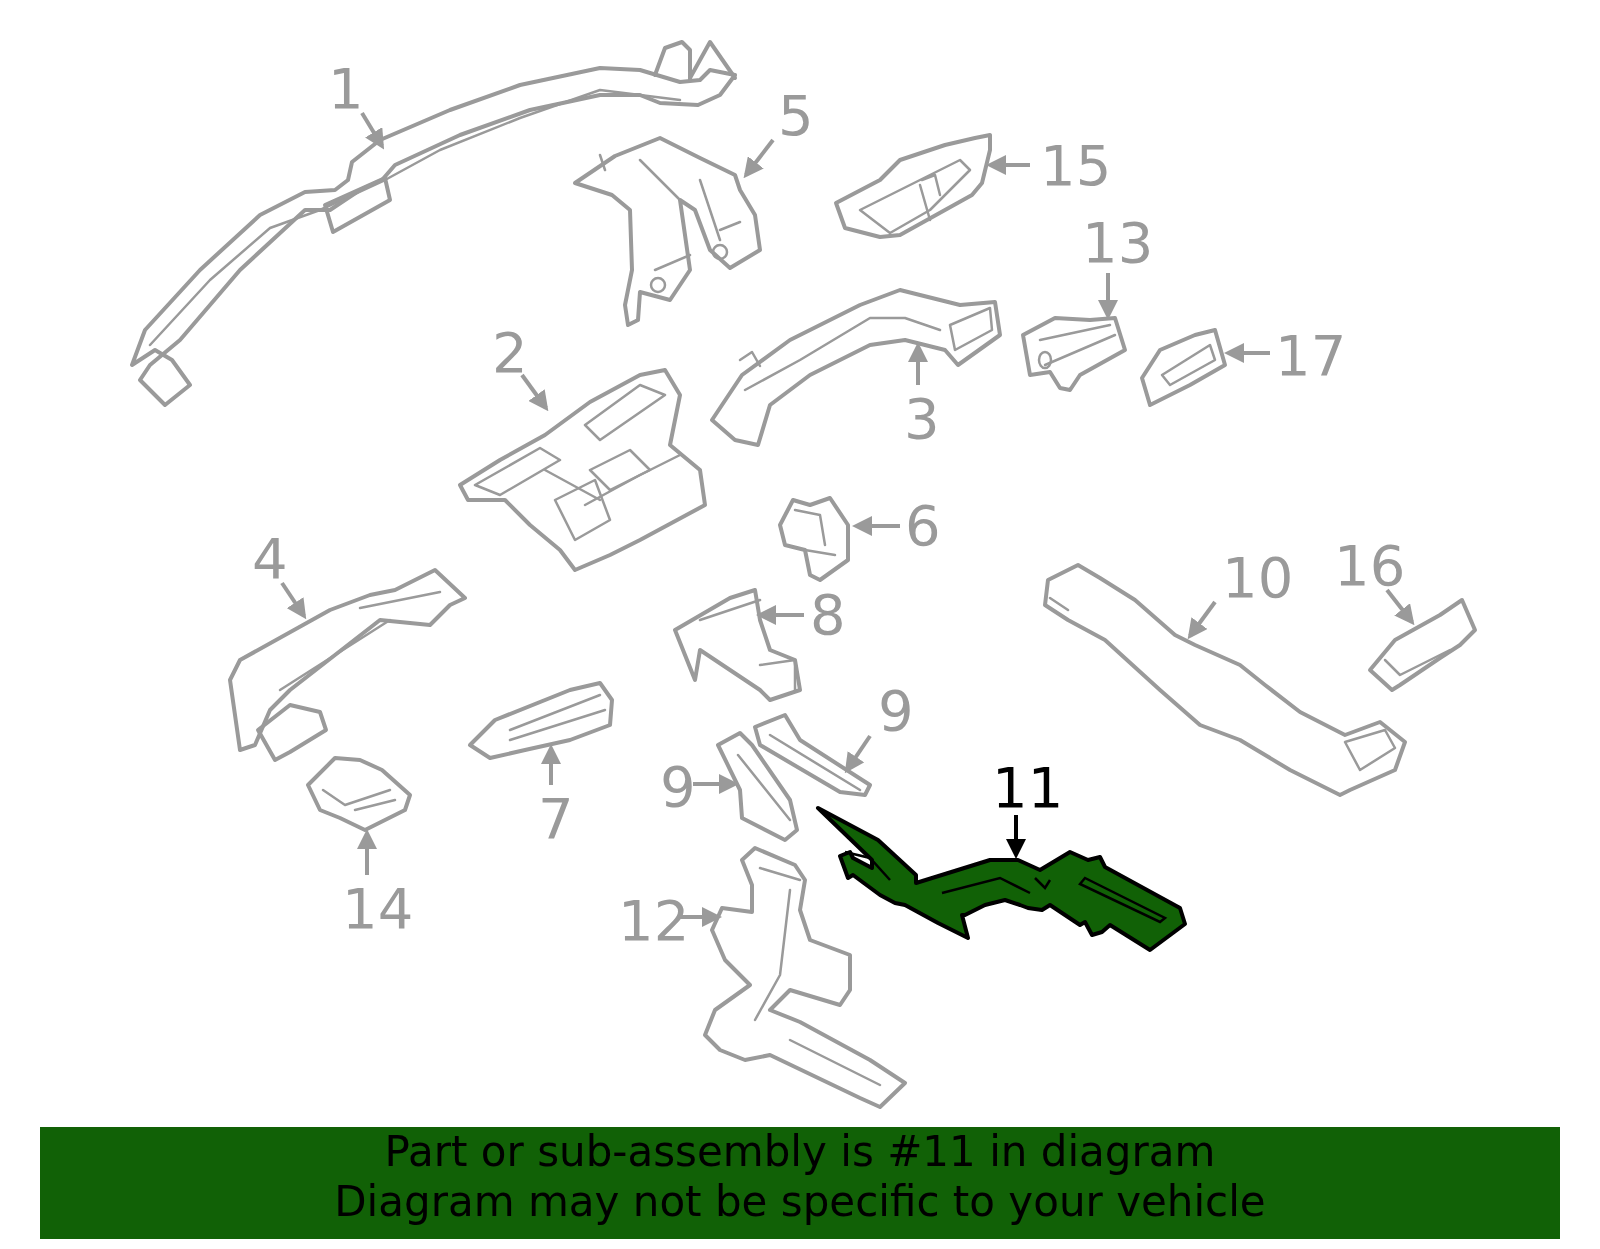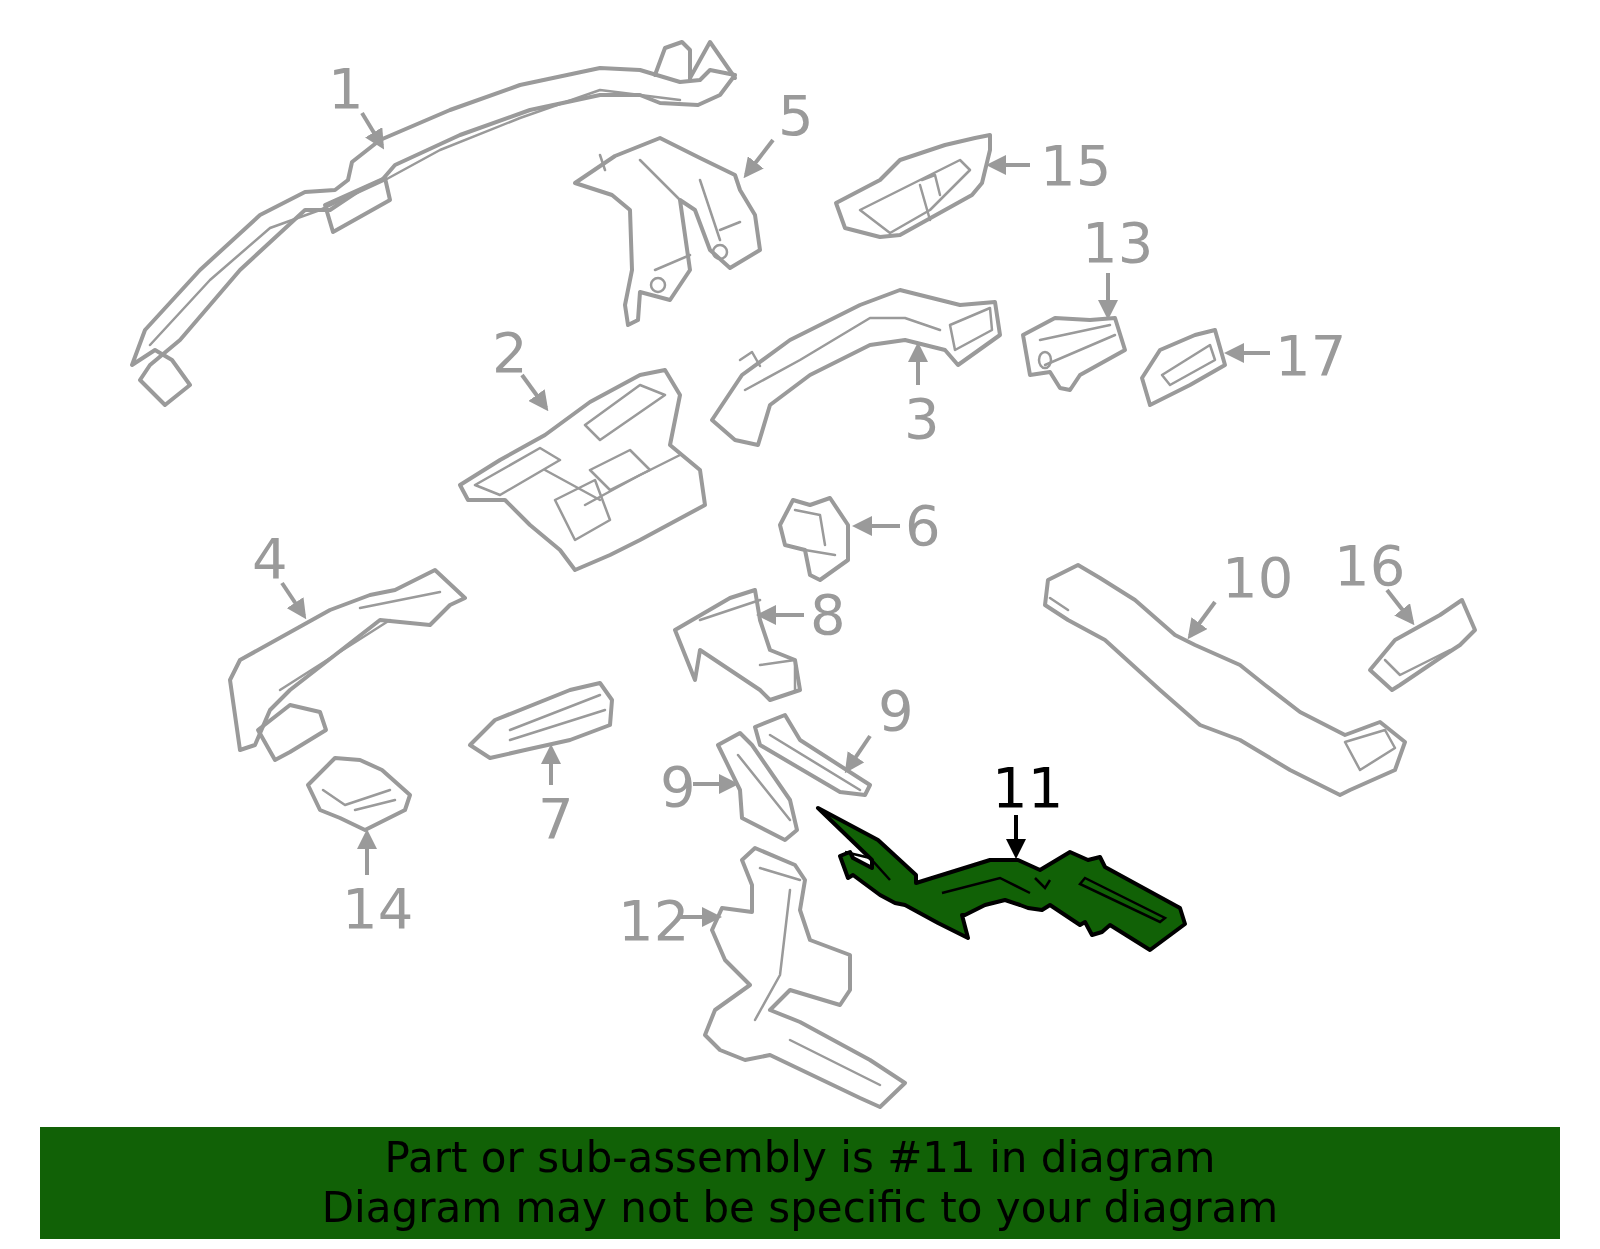--- a/index.html
+++ b/index.html
@@ -10,21 +10,21 @@
   .part-inner { fill: none; stroke: #9a9a9a; stroke-width: 2.5; stroke-linejoin: round; stroke-linecap: round; }
   .hl { fill: #116106; stroke: #000; stroke-width: 4; stroke-linejoin: round; }
   .hl-inner { fill: none; stroke: #000; stroke-width: 2.5; }
   .lbl { font-family: "DejaVu Sans", sans-serif; font-size: 56px; fill: #9a9a9a; }
   .lbl-hl { fill: #000; }
   .arrow { stroke: #9a9a9a; stroke-width: 4; fill: none; }
   .arrow-hl { stroke: #000; }
   .banner { position: absolute; left: 40px; top: 1127px; width: 1520px; height: 112px;
             background: #116106; color: #000; text-align: center;
             font-family: "DejaVu Sans", sans-serif; font-size: 42px; line-height: 50px;
-            box-sizing: border-box; padding-top: 6px; }
+            box-sizing: border-box; padding-top: 0; }
   .banner div { white-space: nowrap; }
 </style>
 </head>
 <body>
 
 <svg id="diagram" viewBox="0 0 1600 1249" xmlns="http://www.w3.org/2000/svg">
   <defs>
     <marker id="ah" viewBox="0 0 10 10" refX="8" refY="5" markerWidth="5" markerHeight="5" orient="auto">
       <path d="M0,0 L10,5 L0,10 z" fill="#9a9a9a"></path>
     </marker>
@@ -200,14 +200,14 @@
   </g>
   <g>
     <text class="lbl lbl-hl" x="992" y="807">11</text>
     <line class="arrow arrow-hl" x1="1016" y1="815" x2="1016" y2="855" marker-end="url(#ahk)"></line>
   </g>
 
 </svg>
 
 <div class="banner">
   <div>Part or sub-assembly is #11 in diagram</div>
-  <div>Diagram may not be specific to your diagram</div>
+  <div>Diagram may not be specific to your vehicle</div>
 </div>
 
 </body></html>

